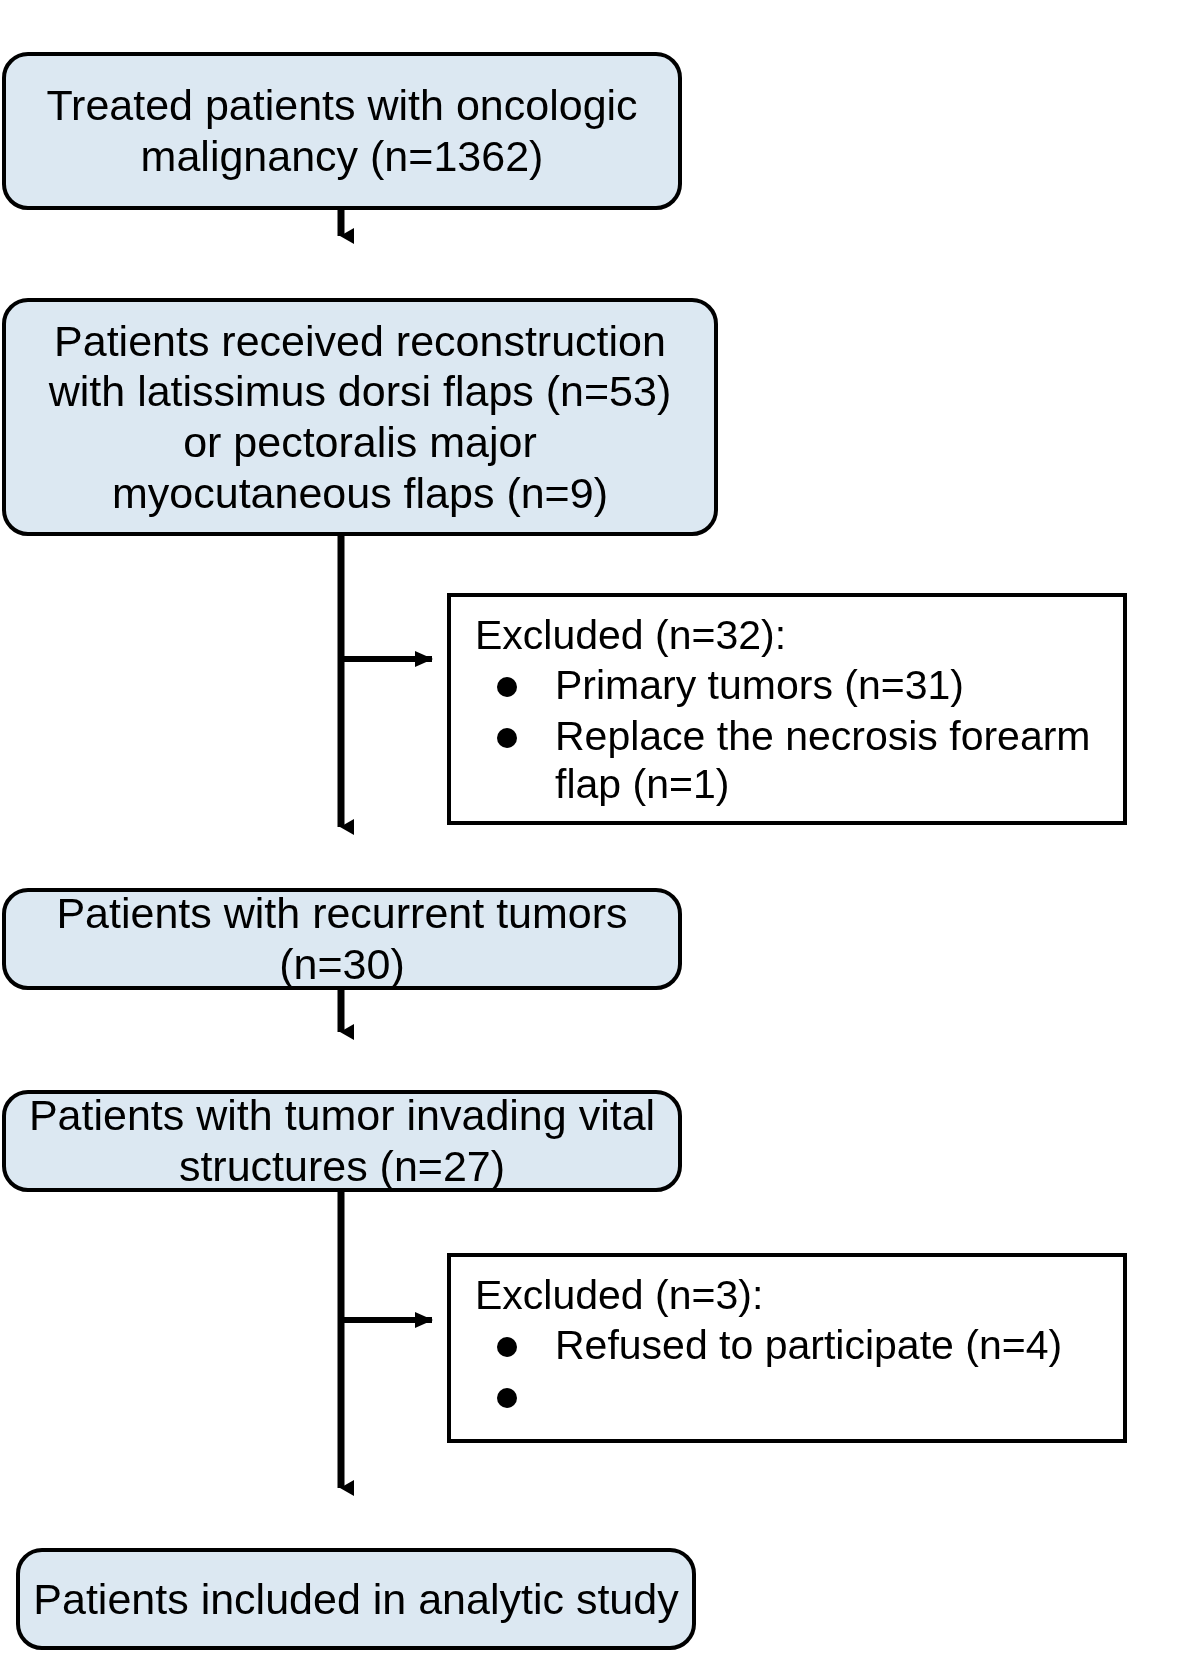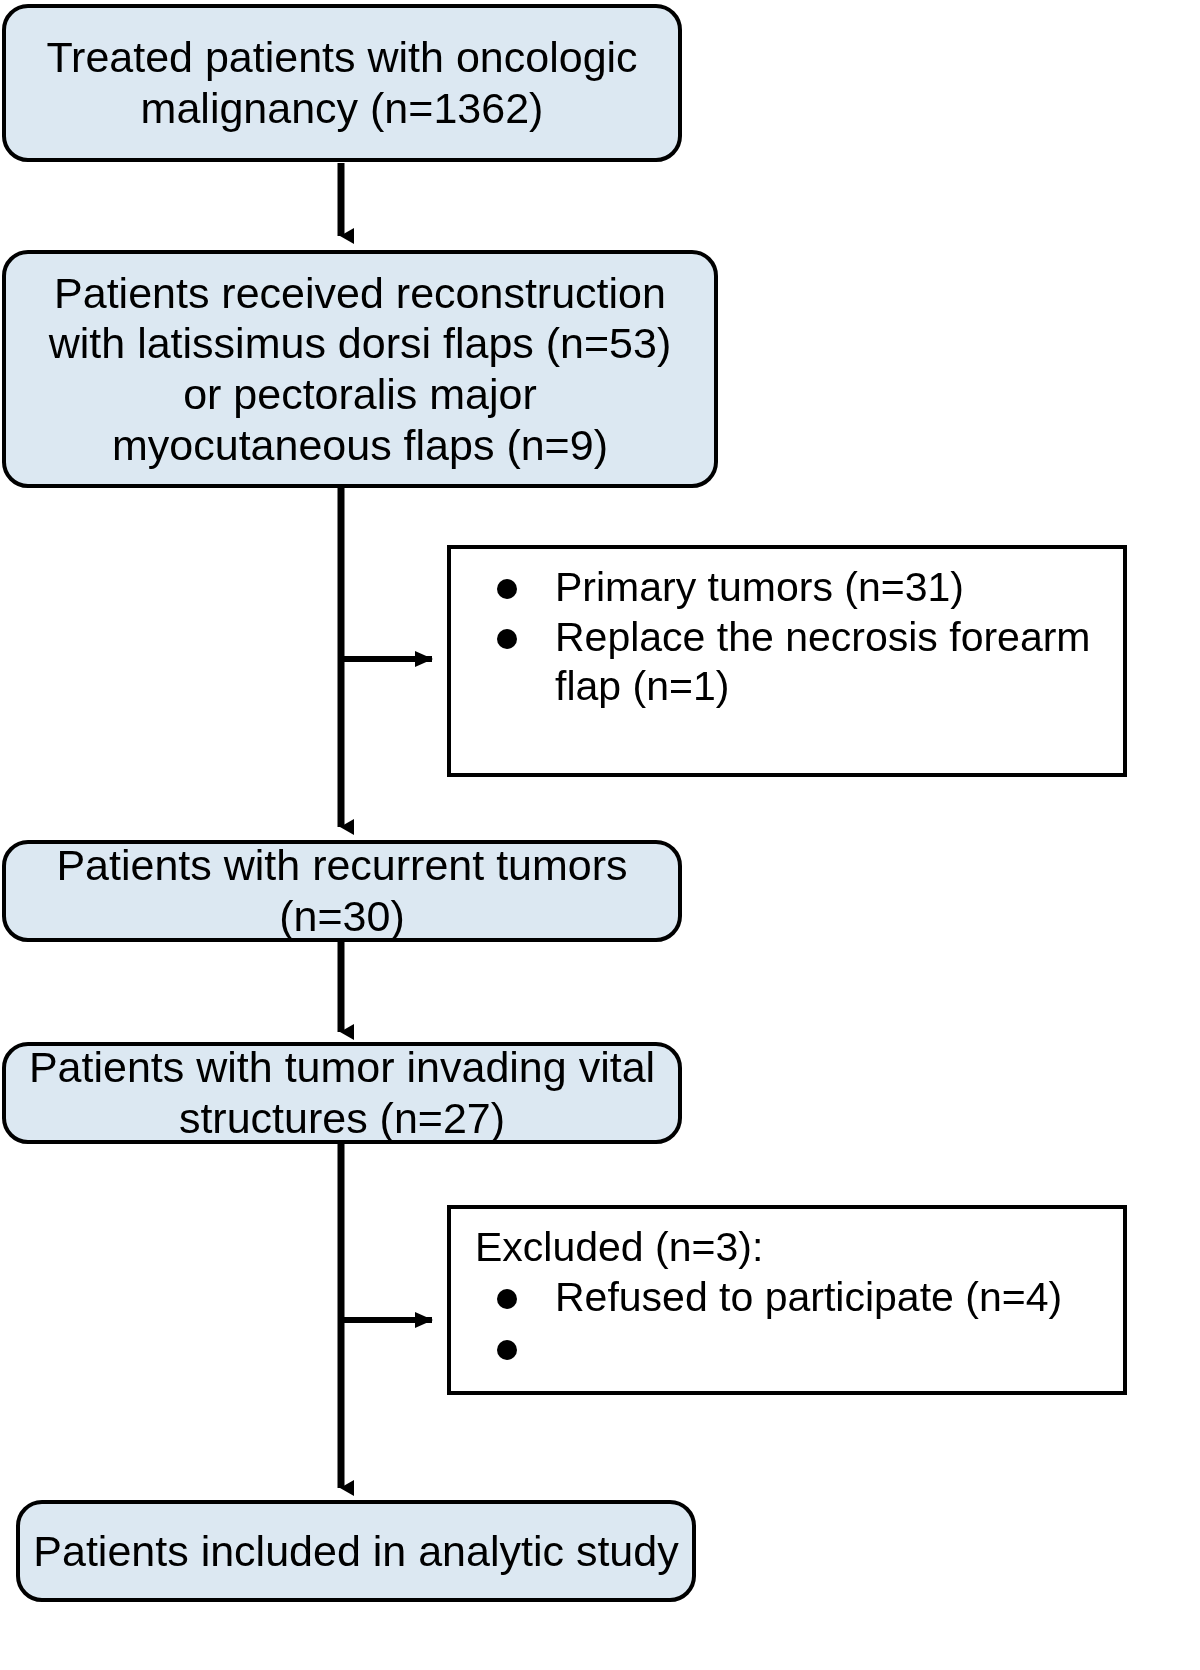--- a/index.html
+++ b/index.html
@@ -21,20 +21,21 @@
   
   .node {
     position: absolute;
     box-sizing: border-box;
     display: flex;
     align-items: center;
     justify-content: center;
     text-align: center;
     color: #000000;
     line-height: 1.18;
+    margin-top: 48px;
   }
   .node.primary {
     background: #dce8f2;
     border: 4px solid #000000;
     border-radius: 26px;
     font-size: 43px;
     padding: 6px 14px;
   }
   .node.excluded {
     background: #ffffff;
@@ -127,20 +128,21 @@
   <div class="node primary" style="left:2px; top:250px; width:716px; height:238px;">
     <div>
       <span class="line">Patients received reconstruction</span>
       <span class="line">with latissimus dorsi flaps (n=53)</span>
       <span class="line">or pectoralis major</span>
       <span class="line">myocutaneous flaps (n=9)</span>
     </div>
   </div>
 
   <div class="node excluded" style="left:447px; top:545px; width:680px; height:232px;">
+    <span class="excl-title">Excluded (n=32):</span>
     <ul class="excl-list">
       <li>
         <span class="bullet-dot"></span>
         <span class="li-text">Primary tumors (n=31)</span>
       </li>
       <li>
         <span class="bullet-dot"></span>
         <span class="li-text">Replace the necrosis forearm
 flap (n=1)</span>
       </li>

